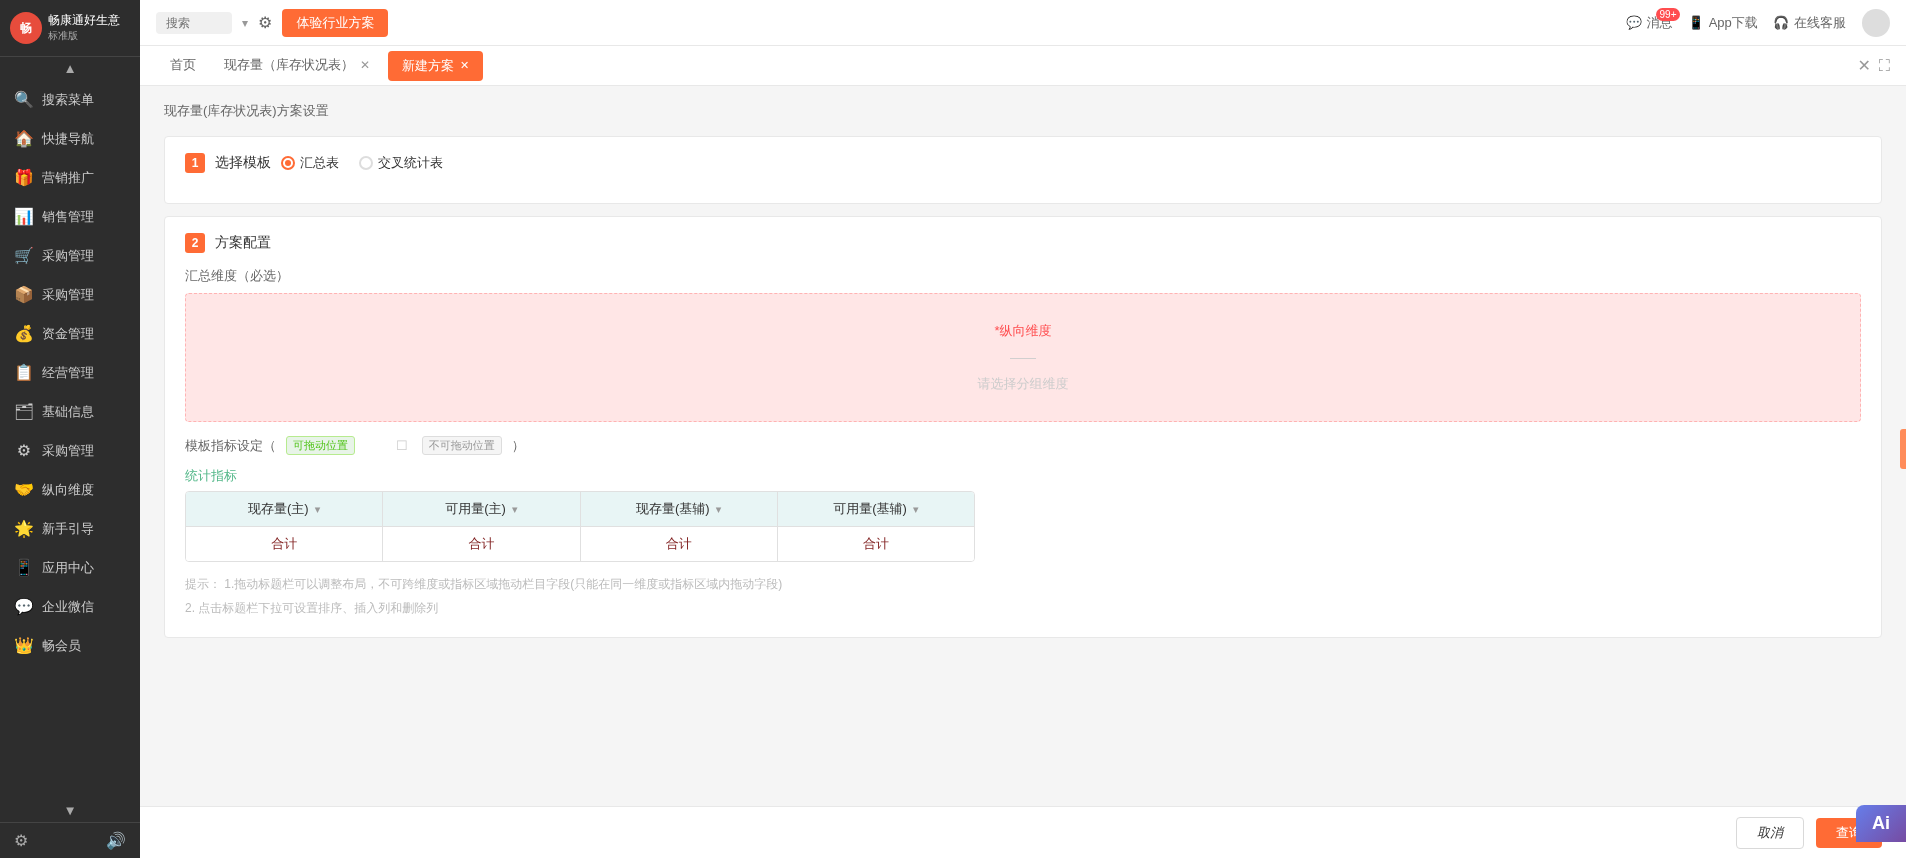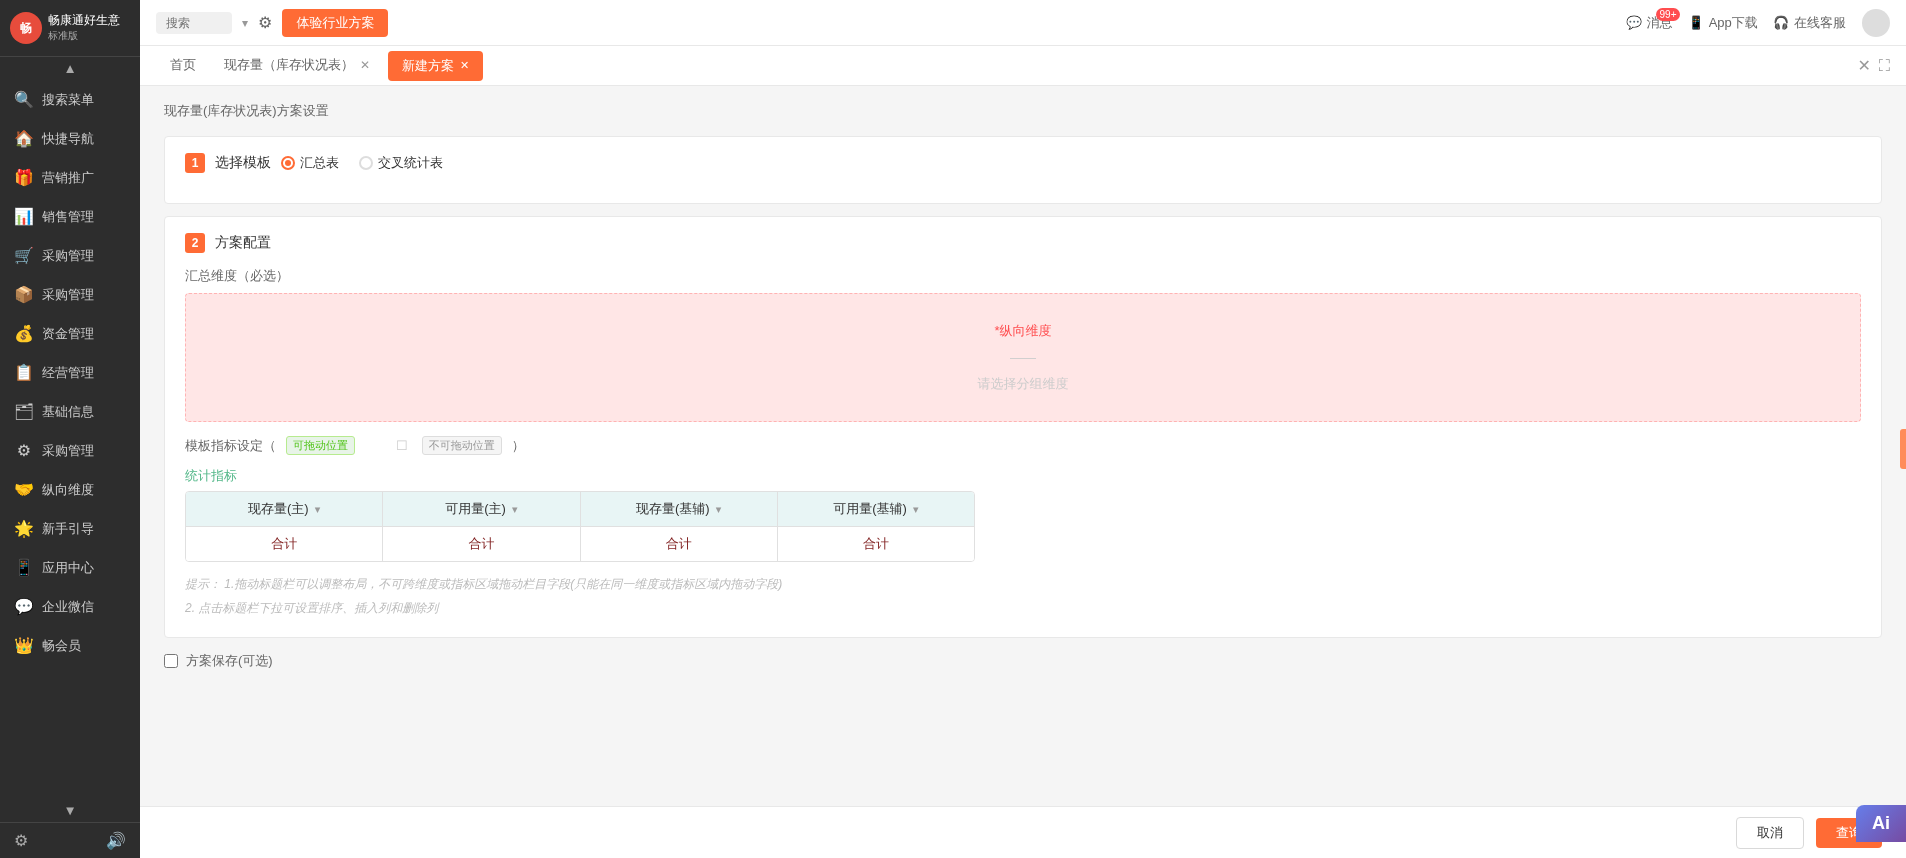--- a/index.html
+++ b/index.html
@@ -178,37 +178,37 @@
     .stats-col-label { font-size: 13px; color: #333; }
     .stats-col-chevron { color: #999; font-size: 11px; cursor: pointer; }
     .stats-table-row { display: flex; background: #fff; border-top: 1px solid #e0e0e0; }
     .stats-cell {
       flex: 1; padding: 8px 12px; border-right: 1px solid #e0e0e0;
       text-align: center; font-size: 13px; color: #7f1d1d;
     }
     .stats-cell:last-child { border-right: none; }
 
     
-    .hints { margin-top: 12px; color: #bbb; font-size: 12px; line-height: 1.8; font-style: italic; }
+    .hints { margin-top: 12px; color: #bbb; font-size: 12px; line-height: 1.8; }
     .hints p { margin-bottom: 2px; }
 
     
     .save-row { display: flex; align-items: center; gap: 8px; margin-top: 14px; }
     .save-checkbox { width: 14px; height: 14px; cursor: pointer; }
     .save-label { font-size: 13px; color: #666; }
 
     
     .footer {
       background: #fff; border-top: 1px solid #e8e8e8;
       height: 52px; display: flex; align-items: center; justify-content: flex-end;
       padding: 0 24px; gap: 12px;
     }
     .btn-cancel {
       background: #fff; border: 1px solid #d9d9d9; color: #333;
-      padding: 6px 20px; border-radius: 4px; cursor: pointer; font-size: 13px;
+      padding: 6px 20px; border-radius: 4px; cursor: pointer; font-size: 13px; font-style: italic;
     }
     .btn-query {
       background: #ff6b35; color: #fff; border: none;
       padding: 6px 20px; border-radius: 4px; cursor: pointer; font-size: 13px;
     }
 
     
     .ai-badge {
       position: fixed; bottom: 16px; right: 0;
       background: linear-gradient(135deg, #667eea 0%, #764ba2 100%);
@@ -423,24 +423,20 @@
           </div>
         </div>
 
         <div class="hints">
           <p>提示：   1.拖动标题栏可以调整布局，不可跨维度或指标区域拖动栏目字段(只能在同一维度或指标区域内拖动字段)</p>
           <p>   2. 点击标题栏下拉可设置排序、插入列和删除列</p>
         </div>
       </div>
     </div>
 
-    <div class="save-row">
-      <input type="checkbox" class="save-checkbox" style="">
-      <span class="save-label">方案保存(可选)</span>
-    </div>
   </div>
 
   <div class="footer">
     <button class="btn-cancel">取消</button>
     <button class="btn-query">查询</button>
   </div>
 </div>
 
 <div class="right-handle"></div>
 

